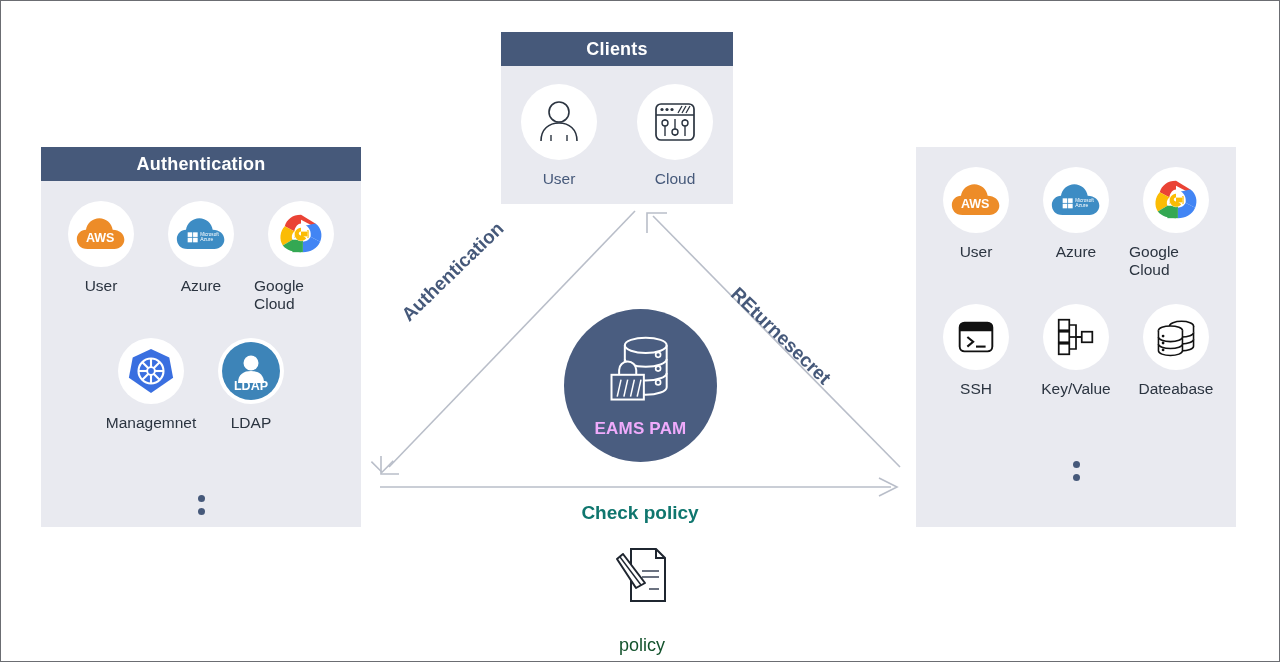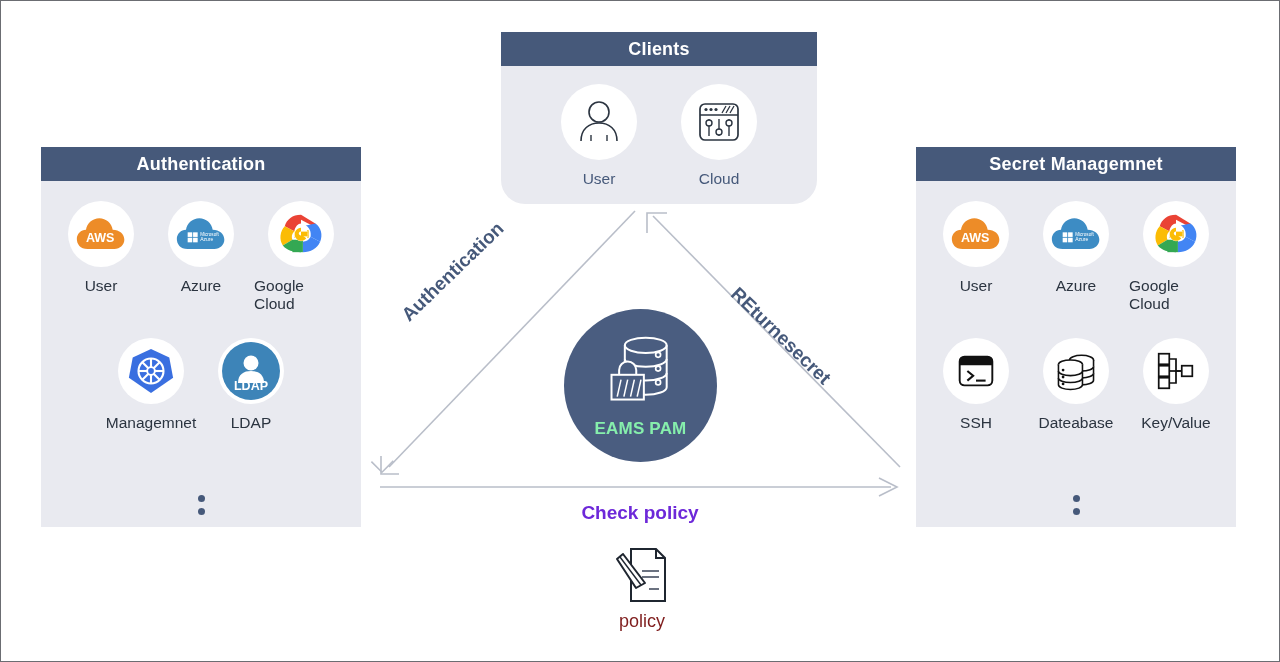--- a/index.html
+++ b/index.html
@@ -43,54 +43,54 @@
   #auth-panel{left:40px;top:146px;width:320px;height:380px;}
   #auth-panel .panel-header{height:34px;line-height:34px;font-size:18px;}
   #secret-panel{left:915px;top:146px;width:320px;height:380px;}
   #secret-panel .panel-header{height:34px;line-height:34px;font-size:18px;}
   .side-row{margin-top:20px;}
   .side-row .cell{width:94px;margin:0 3px;}
   .side-row .disc{width:66px;height:66px;justify-content:center;}
   .side-row .cell-label{margin-top:10px;font-size:15.5px;}
 
   
-  #clients-panel{left:500px;top:31px;width:316px;height:172px;border-radius:24px;}
+  #clients-panel{left:500px;top:31px;width:232px;height:172px;}
   #clients-panel .panel-header{height:34px;line-height:34px;font-size:18px;}
   #clients-panel .cell{width:120px;}
   #clients-panel .disc{width:76px;height:76px;}
   #clients-panel .cell-label{margin-top:10px;font-size:15.5px;color:#46597a;}
   #clients-panel .icon-grid{margin-top:18px;}
 
   
   #core{
     position:absolute;left:563px;top:308px;width:153px;height:153px;
     border-radius:50%;background:#4a5d80;
     display:flex;flex-direction:column;align-items:center;justify-content:center;
   }
-  #core .core-label{color:#86efac;font-weight:bold;font-size:17px;margin-top:5px;letter-spacing:.2px;}
+  #core .core-label{color:#f0abfc;font-weight:bold;font-size:17px;margin-top:5px;letter-spacing:.2px;}
 
   
   #wires{position:absolute;left:0;top:0;width:1280px;height:662px;pointer-events:none;}
 
   
   .edge-label{
     position:absolute;color:#46597a;font-weight:bold;font-size:19px;
     white-space:nowrap;
   }
   #label-auth{left:404px;top:306px;transform:rotate(-44deg);transform-origin:left center;}
   #label-secret{left:733px;top:279px;transform:rotate(44deg);transform-origin:left center;}
 
   #label-check{
     position:absolute;left:0;right:0;top:501px;text-align:center;
-    color:#6d28d9;font-weight:bold;font-size:19px;
+    color:#0f766e;font-weight:bold;font-size:19px;
   }
 
   
   #policy{position:absolute;left:566px;top:540px;width:150px;text-align:center;}
-  #policy .policy-label{margin-top:0;font-size:18px;color:#7f1d1d;}
+  #policy .policy-label{margin-top:24px;font-size:18px;color:#14532d;}
 </style>
 </head>
 <body>
 
 <div id="canvas">
 
   <svg id="wires" viewBox="0 0 1280 662">
 
     <line x1="634" y1="210" x2="388" y2="466" stroke="#b9bec9" stroke-width="1.6"></line>
     <polyline points="378,455 378,470 394,470" fill="none" stroke="#b9bec9" stroke-width="1.6" transform="rotate(-45 381 467)"></polyline>
@@ -232,21 +232,20 @@
       </div>
 
       <div class="vdots" style="top:291px">
         <i></i>
           <i></i>
       </div>
     </div>
   </div>
 
   <div class="panel" id="secret-panel">
-    <div class="panel-header">Secret Managemnet</div>
     <div class="panel-body">
 
       <div class="icon-grid side-row">
         <div class="cell">
           <div class="disc">
             <svg width="50" height="42" viewBox="0 0 60 44">
               <path d="M14 40 C5 40 1 34 1 28 C1 22 6 17 12 17 C13 9 20 3 28 3 C36 3 43 9 44 17 C52 17 58 22 58 29 C58 35 53 40 46 40 Z" fill="#ed8c28"></path>
               <text x="29" y="32" font-family="Liberation Sans, sans-serif" font-size="15" font-weight="bold" fill="#ffffff" text-anchor="middle">AWS</text>
             </svg>
           </div>
@@ -292,20 +291,35 @@
         <div class="cell">
           <div class="disc">
             <svg width="48" height="48" viewBox="0 0 50 50">
               <rect x="8" y="10" width="34" height="30" rx="5" fill="#ffffff" stroke="#111111" stroke-width="2"></rect>
               <path d="M8 15 a5 5 0 0 1 5 -5 h24 a5 5 0 0 1 5 5 v4 h-34 z" fill="#111111"></path>
               <polyline points="16,25 22,30 16,35" fill="none" stroke="#111111" stroke-width="2.2"></polyline>
               <line x1="25" y1="35" x2="35" y2="35" stroke="#111111" stroke-width="2.2"></line>
             </svg>
           </div>
           <div class="cell-label">SSH</div>
+        </div>
+
+        <div class="cell">
+          <div class="disc">
+            <svg width="48" height="48" viewBox="0 0 50 50">
+              <rect x="7" y="7" width="11" height="11" fill="#ffffff" stroke="#111111" stroke-width="1.8"></rect>
+              <rect x="7" y="19.5" width="11" height="11" fill="#ffffff" stroke="#111111" stroke-width="1.8"></rect>
+              <rect x="7" y="32" width="11" height="11" fill="#ffffff" stroke="#111111" stroke-width="1.8"></rect>
+              <rect x="31" y="19.5" width="11" height="11" fill="#ffffff" stroke="#111111" stroke-width="1.8"></rect>
+              <path d="M18 12.5 H25 V25 H31" fill="none" stroke="#111111" stroke-width="1.8"></path>
+              <path d="M18 25 H31" fill="none" stroke="#111111" stroke-width="1.8"></path>
+              <path d="M18 37.5 H25 V25" fill="none" stroke="#111111" stroke-width="1.8"></path>
+            </svg>
+          </div>
+          <div class="cell-label">Key/Value</div>
         </div>
 
         <div class="cell">
           <div class="disc">
             <svg width="48" height="48" viewBox="0 0 52 50">
               <g fill="#ffffff" stroke="#111111" stroke-width="1.7">
                 <ellipse cx="32" cy="13" rx="13" ry="5"></ellipse>
                 <path d="M19 13 v22 a13 5 0 0 0 26 0 v-22"></path>
                 <path d="M19 20 a13 5 0 0 0 26 0"></path>
                 <path d="M19 27.5 a13 5 0 0 0 26 0"></path>
@@ -313,35 +327,20 @@
                 <path d="M7 18 v22 a13 5 0 0 0 26 0 v-22"></path>
                 <path d="M7 25 a13 5 0 0 0 26 0"></path>
                 <path d="M7 32.5 a13 5 0 0 0 26 0"></path>
               </g>
               <circle cx="12" cy="24" r="1.5" fill="#111111"></circle>
               <circle cx="12" cy="31.5" r="1.5" fill="#111111"></circle>
               <circle cx="12" cy="39" r="1.5" fill="#111111"></circle>
             </svg>
           </div>
           <div class="cell-label">Dateabase</div>
-        </div>
-
-        <div class="cell">
-          <div class="disc">
-            <svg width="48" height="48" viewBox="0 0 50 50">
-              <rect x="7" y="7" width="11" height="11" fill="#ffffff" stroke="#111111" stroke-width="1.8"></rect>
-              <rect x="7" y="19.5" width="11" height="11" fill="#ffffff" stroke="#111111" stroke-width="1.8"></rect>
-              <rect x="7" y="32" width="11" height="11" fill="#ffffff" stroke="#111111" stroke-width="1.8"></rect>
-              <rect x="31" y="19.5" width="11" height="11" fill="#ffffff" stroke="#111111" stroke-width="1.8"></rect>
-              <path d="M18 12.5 H25 V25 H31" fill="none" stroke="#111111" stroke-width="1.8"></path>
-              <path d="M18 25 H31" fill="none" stroke="#111111" stroke-width="1.8"></path>
-              <path d="M18 37.5 H25 V25" fill="none" stroke="#111111" stroke-width="1.8"></path>
-            </svg>
-          </div>
-          <div class="cell-label">Key/Value</div>
         </div>
       </div>
 
       <div class="vdots" style="top:291px">
         <i></i>
           <i></i>
       </div>
     </div>
   </div>
 

